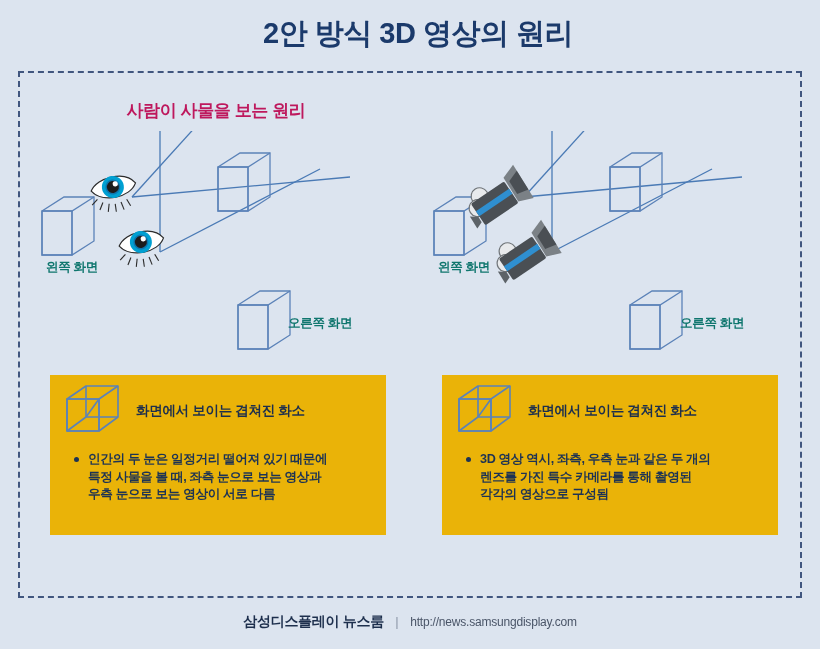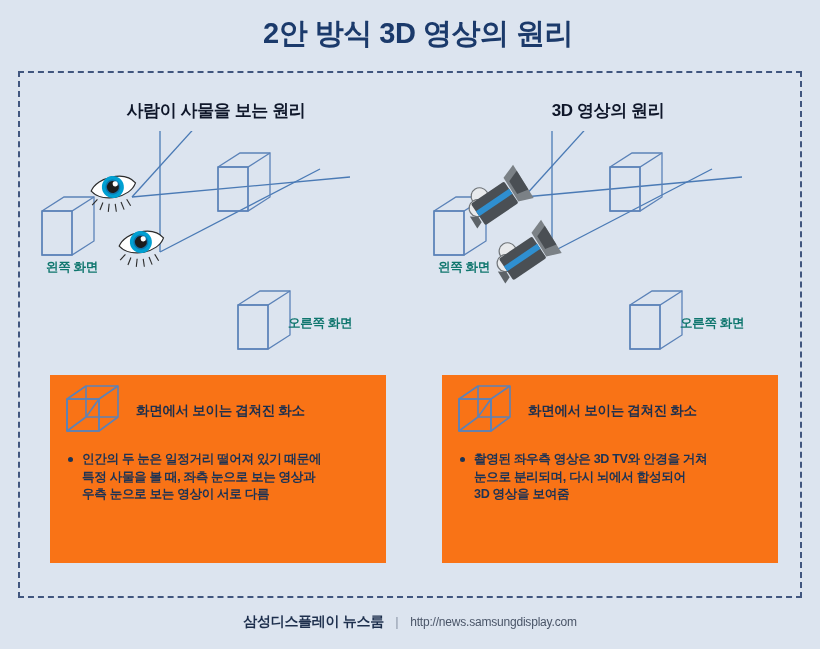--- a/index.html
+++ b/index.html
@@ -50,21 +50,21 @@
   .column.right { left: 392px; }
 
   .section-heading {
     position: absolute;
     top: 26px;
     left: 0;
     width: 100%;
     text-align: center;
     font-size: 17px;
     font-weight: bold;
-    color: #0f172a;
+    color: #be185d;
     letter-spacing: -0.4px;
   }
 
   
   .stage {
     position: absolute;
     top: 58px;
     left: 0;
     width: 392px;
     height: 240px;
@@ -81,40 +81,40 @@
   }
   .screen-label.left-lbl  { left: 26px;  top: 128px; }
   .screen-label.right-lbl { left: 268px; top: 184px; text-align: right; }
 
   
   .info-panel {
     position: absolute;
     left: 30px;
     top: 302px;
     width: 336px;
-    height: 188px;
-    background: #f97316;
+    height: 160px;
+    background: #eab308;
   }
   .panel-head {
     display: flex;
     align-items: center;
     padding: 10px 0 0 14px;
     height: 62px;
     box-sizing: border-box;
   }
   .panel-head .cube-ico { flex: 0 0 auto; }
   .panel-title {
     margin-left: 14px;
     font-size: 13.5px;
     font-weight: bold;
     color: #1d2f4d;
     letter-spacing: -0.3px;
   }
   .bullets {
-    margin: 14px 0 0 2px;
+    margin: 14px 0 0 8px;
     padding: 0 16px 0 30px;
     list-style: none;
   }
   .bullets li {
     position: relative;
     font-size: 12.6px;
     line-height: 17.5px;
     color: #1d3354;
     font-weight: bold;
     letter-spacing: -0.35px;
@@ -261,21 +261,20 @@
       <ul class="bullets">
         <li>인간의 두 눈은 일정거리 떨어져 있기 때문에
 특정 사물을 볼 때, 좌측 눈으로 보는 영상과
 우측 눈으로 보는 영상이 서로 다름</li>
       </ul>
     </div>
   </div>
 
   <div class="column right">
 
-    <div class="section-heading">3D 영상의 원리</div>
 
     <div class="stage">
       <svg width="392" height="240" viewBox="0 0 392 240" xmlns="http://www.w3.org/2000/svg">
         <defs>
           <g id="wire-cube-R">
             <path d="M0,14 L22,0 L52,0 L52,44 L30,58 L0,58 Z" fill="none"></path>
             <path d="M0,14 L30,14 L52,0" fill="none"></path>
             <path d="M30,14 L30,58" fill="none"></path>
             <rect x="0" y="14" width="30" height="44" fill="none"></rect>
           </g>
@@ -333,23 +332,23 @@
               <path d="M35,16 L35,48"></path>
               <path d="M22,3 L22,34 L54,34"></path>
               <path d="M22,34 L3,48"></path>
               <path d="M22,34 L35,16"></path>
             </g>
           </svg>
         </span>
         <span class="panel-title">화면에서 보이는 겹쳐진 화소</span>
       </div>
       <ul class="bullets">
-        <li>촬영된 좌우측 영상은 3D TV와 안경을 거쳐
-눈으로 분리되며, 다시 뇌에서 합성되어
-3D 영상을 보여줌</li>
+        <li>3D 영상 역시, 좌측, 우측 눈과 같은 두 개의
+렌즈를 가진 특수 카메라를 통해 촬영된
+각각의 영상으로 구성됨</li>
       </ul>
     </div>
   </div>
 </div>
 
 <div class="footer">
   <span class="brand">삼성디스플레이 뉴스룸</span>
   <span class="sep">|</span>
   <span class="url">http://news.samsungdisplay.com</span>
 </div>

